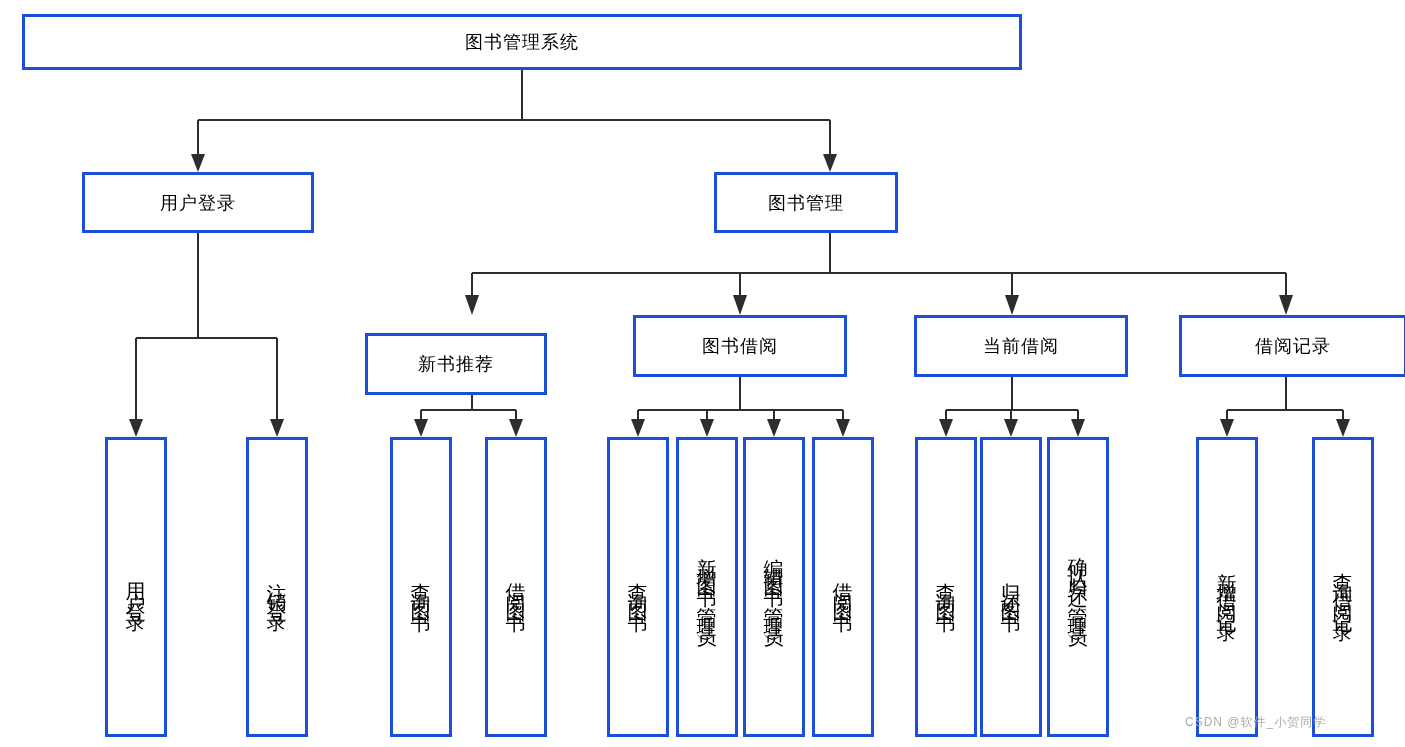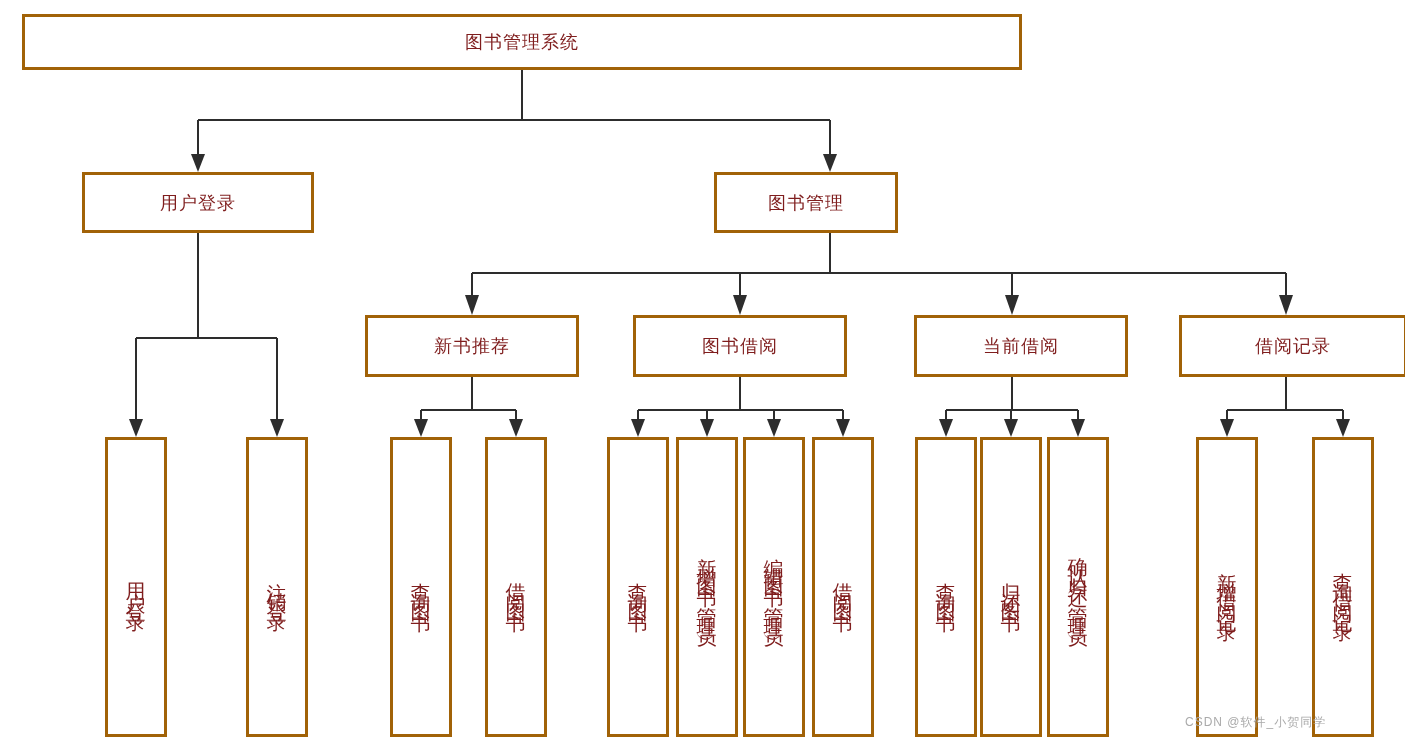--- a/index.html
+++ b/index.html
@@ -10,26 +10,26 @@
     background: #ffffff;
     font-family: "Liberation Sans", sans-serif;
     overflow: hidden;
   }
   svg.wires { position: absolute; left: 0; top: 0; z-index: 1; }
   svg.wires path { stroke: #2d2d2d; stroke-width: 2; fill: none; }
   svg.wires polygon { fill: #2d2d2d; stroke: none; }
   .node {
     position: absolute;
     box-sizing: border-box;
-    border: 3px solid #a16207;
+    border: 3px solid #1d4ed8;
     background: #ffffff;
     display: flex;
     align-items: center;
     justify-content: center;
-    color: #7f1d1d;
+    color: #000000;
     z-index: 2;
   }
   .h-node { font-size: 18px; letter-spacing: 1px; }
   .v-node {
     writing-mode: vertical-rl;
     text-orientation: mixed;
     font-size: 20px;
     letter-spacing: 10px;
     line-height: 1;
   }
@@ -97,21 +97,21 @@
       <polygon points="1220,419 1234,419 1227,437"></polygon>
       <polygon points="1336,419 1350,419 1343,437"></polygon>
     </g>
   </svg>
 
   <div class="node h-node" style="left:22px; top:14px; width:1000px; height:56px;">图书管理系统</div>
 
   <div class="node h-node" style="left:82px; top:172px; width:232px; height:61px;">用户登录</div>
   <div class="node h-node" style="left:714px; top:172px; width:184px; height:61px;">图书管理</div>
 
-  <div class="node h-node" style="left:365px; top:315px; width:214px; height:62px;">新书推荐</div>
+  <div class="node h-node" style="left:365px; top:333px; width:182px; height:62px;">新书推荐</div>
   <div class="node h-node" style="left:633px; top:315px; width:214px; height:62px;text-align:right;">图书借阅</div>
   <div class="node h-node" style="left:905px; top:315px; width:214px; height:62px;margin-left:9px;">当前借阅</div>
   <div class="node h-node" style="left:1179px; top:315px; width:228px; height:62px;">借阅记录</div>
 
   <div class="node v-node" style="left:105px; top:437px; width:62px; height:300px;">用户登录</div>
   <div class="node v-node" style="left:246px; top:437px; width:62px; height:300px;">注销登录</div>
 
   <div class="node v-node" style="left:390px; top:437px; width:62px; height:300px;">查询图书</div>
   <div class="node v-node" style="left:485px; top:437px; width:62px; height:300px;">借阅图书</div>
 

